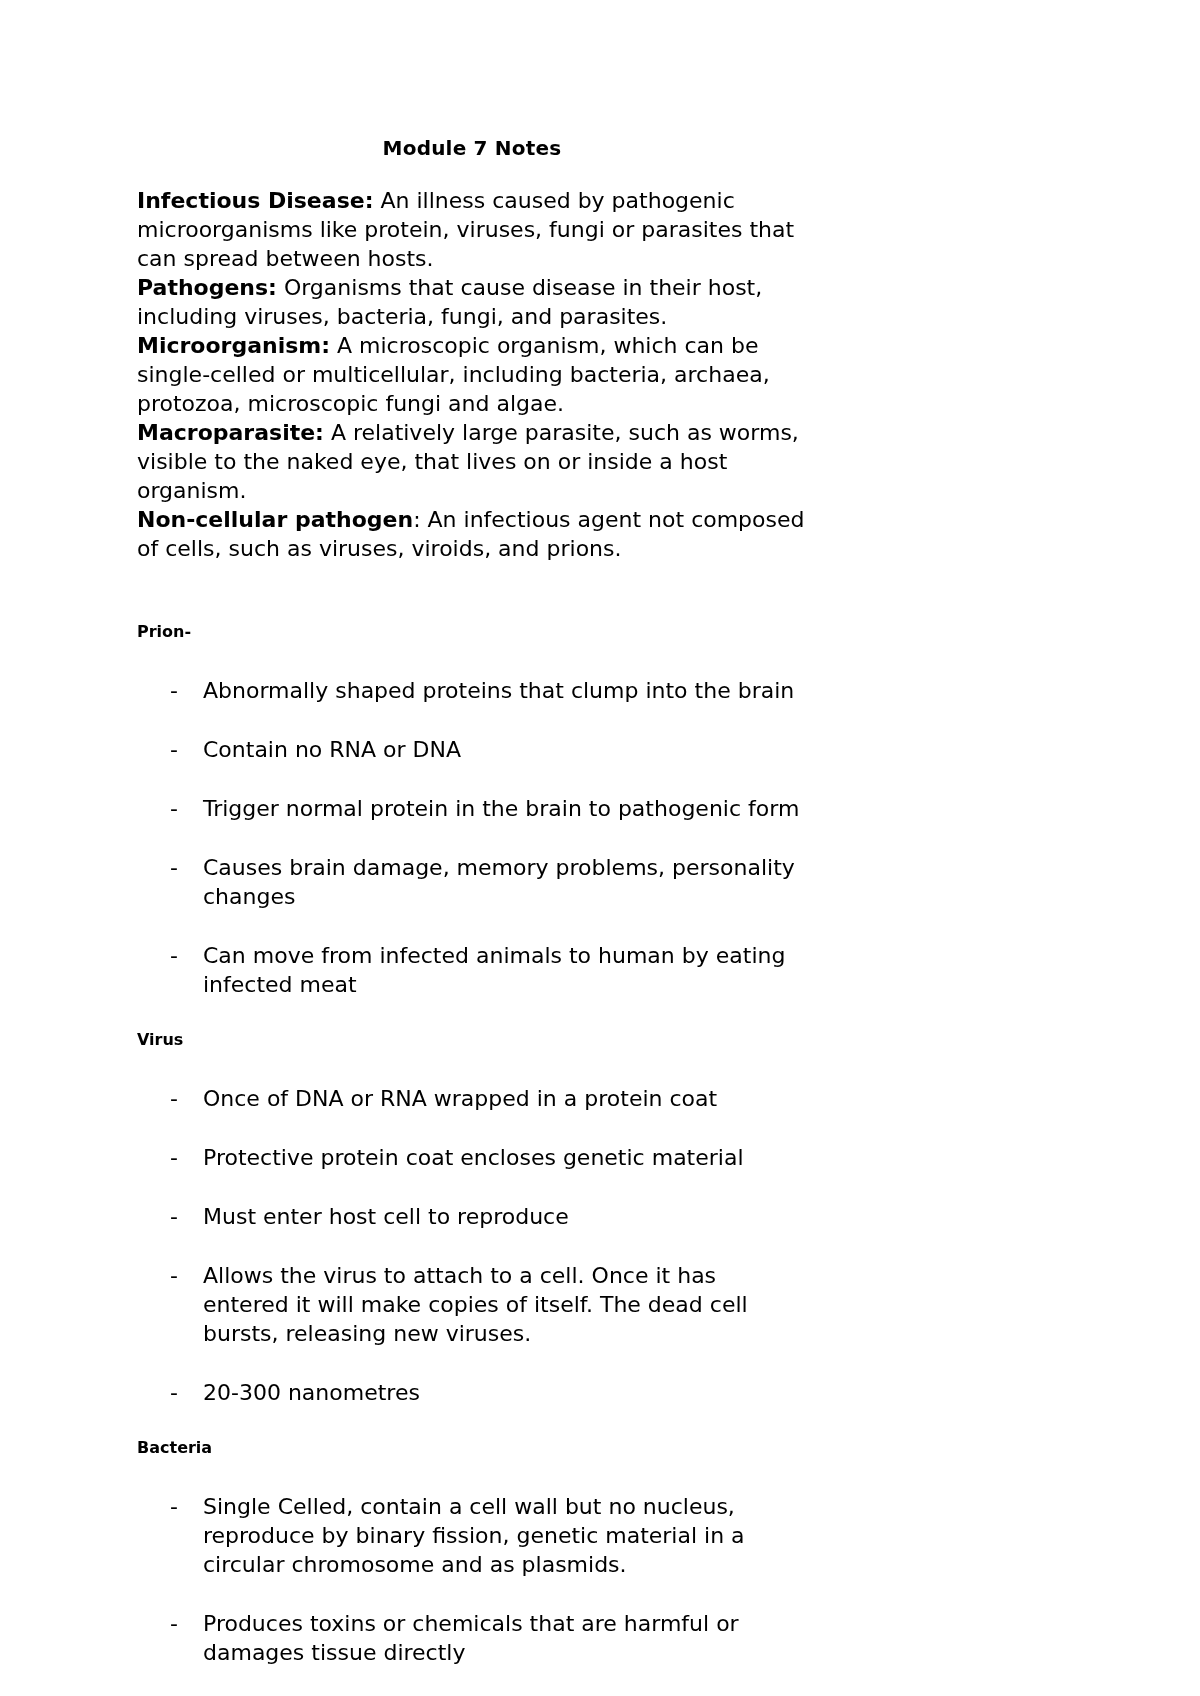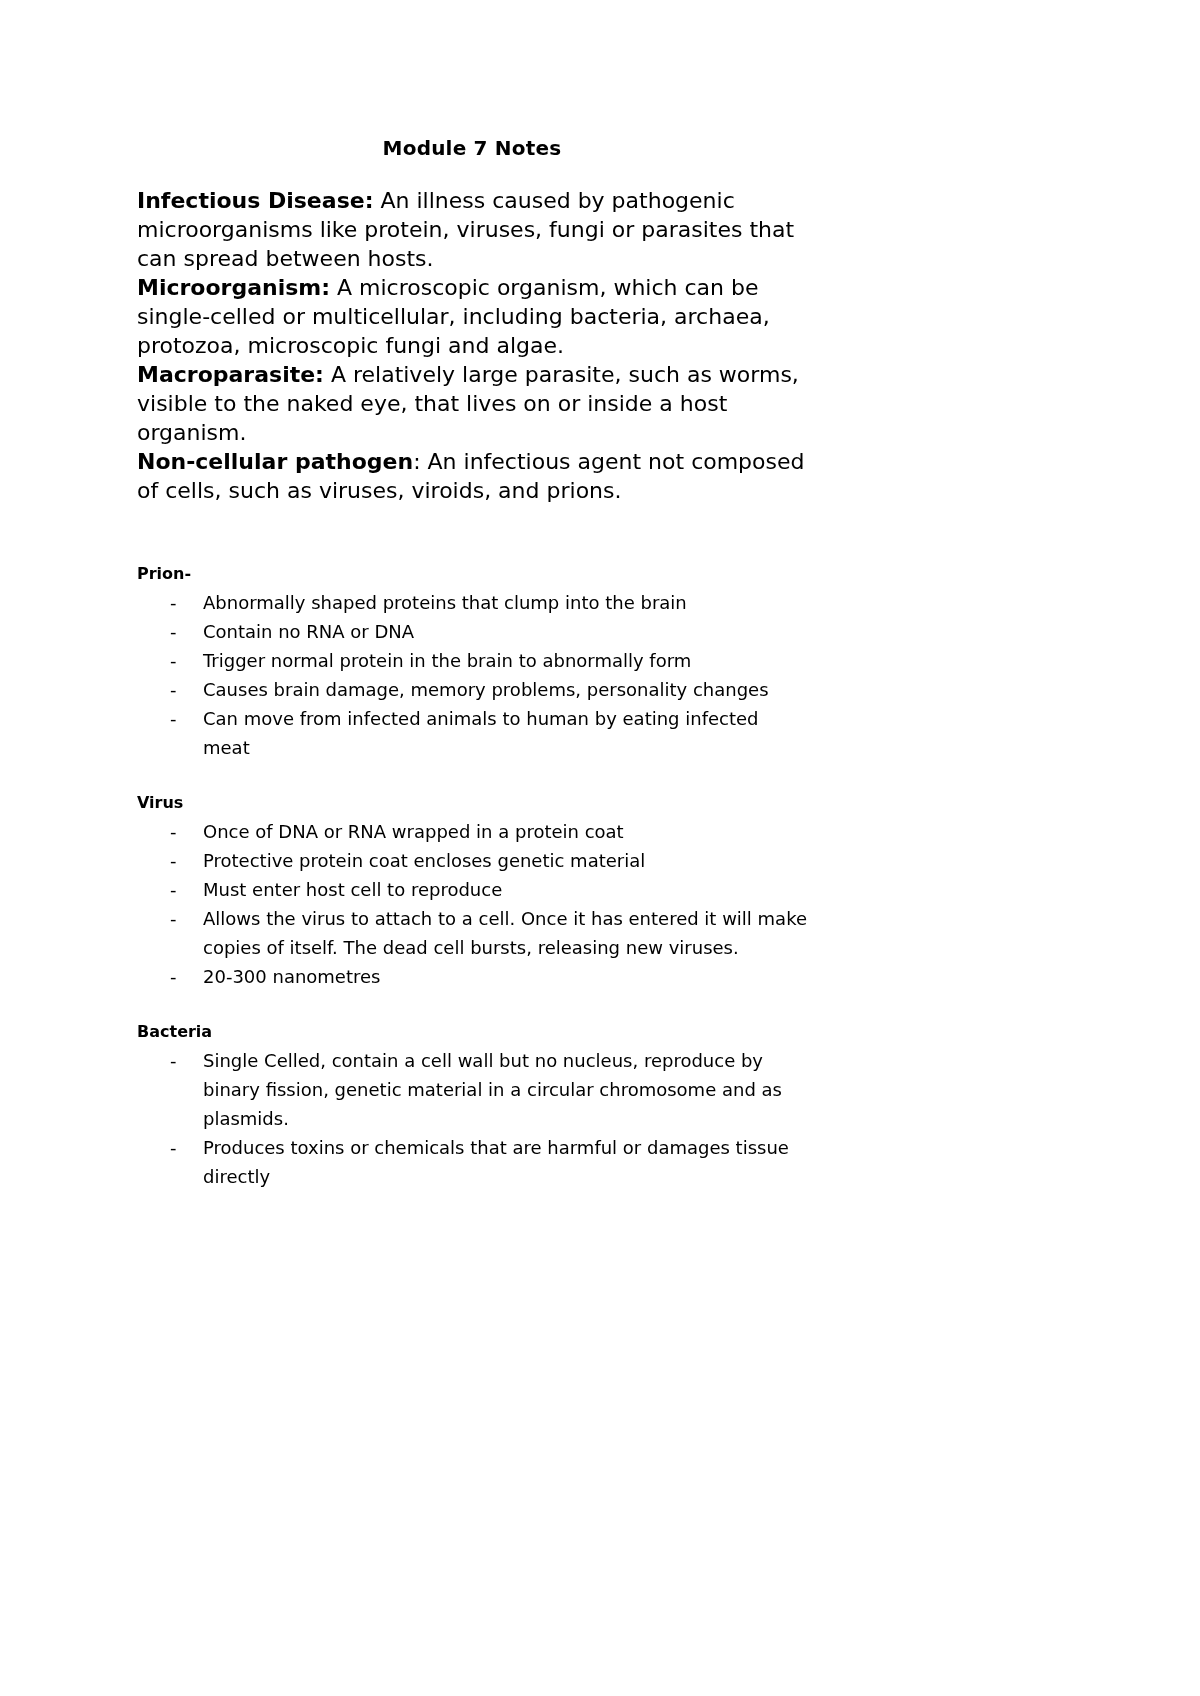--- a/index.html
+++ b/index.html
@@ -37,50 +37,52 @@
   }
   .sec-gap-lg { margin-top: 54px; }
   .sec-gap-md { margin-top: 26px; }
   ul.bullets {
     list-style: none;
     margin-left: 33px;
   }
   ul.bullets li {
     position: relative;
     padding-left: 33px;
-    font-size: 18px;
+    font-size: 22px;
     line-height: 29px;
+    margin-top: 30px;
   }
   ul.bullets li::before {
     content: "-";
     position: absolute;
     left: 0;
     top: 0;
   }
 </style>
 </head>
 <body>
 
 <div class="page">
 
   <h1 class="title">Module 7 Notes</h1>
 
   <div class="definitions">
     <p class="def"><span class="term">Infectious Disease:</span><span> An illness caused by pathogenic microorganisms like protein, viruses, fungi or parasites that can spread between hosts.</span></p>
+    <p class="def"><span class="term">Pathogens:</span><span> Organisms that cause disease in their host, including viruses, bacteria, fungi, and parasites.</span></p>
     <p class="def"><span class="term">Microorganism:</span><span> A microscopic organism, which can be single-celled or multicellular, including bacteria, archaea, protozoa, microscopic fungi and algae.</span></p>
     <p class="def"><span class="term">Macroparasite:</span><span> A relatively large parasite, such as worms, visible to the naked eye, that lives on or inside a host organism.</span></p>
     <p class="def"><span class="term">Non-cellular pathogen</span><span>: An infectious agent not composed of cells, such as viruses, viroids, and prions.</span></p>
   </div>
 
   <div class="section sec-gap-lg">
     <h2 class="section-heading">Prion-</h2>
     <ul class="bullets">
       <li>Abnormally shaped proteins that clump into the brain</li>
       <li>Contain no RNA or DNA</li>
-      <li>Trigger normal protein in the brain to abnormally form</li>
+      <li>Trigger normal protein in the brain to pathogenic form</li>
       <li>Causes brain damage, memory problems, personality changes</li>
       <li>Can move from infected animals to human by eating infected meat</li>
     </ul>
   </div>
 
   <div class="section sec-gap-md">
     <h2 class="section-heading">Virus</h2>
     <ul class="bullets">
       <li>Once of DNA or RNA wrapped in a protein coat</li>
       <li>Protective protein coat encloses genetic material</li>

